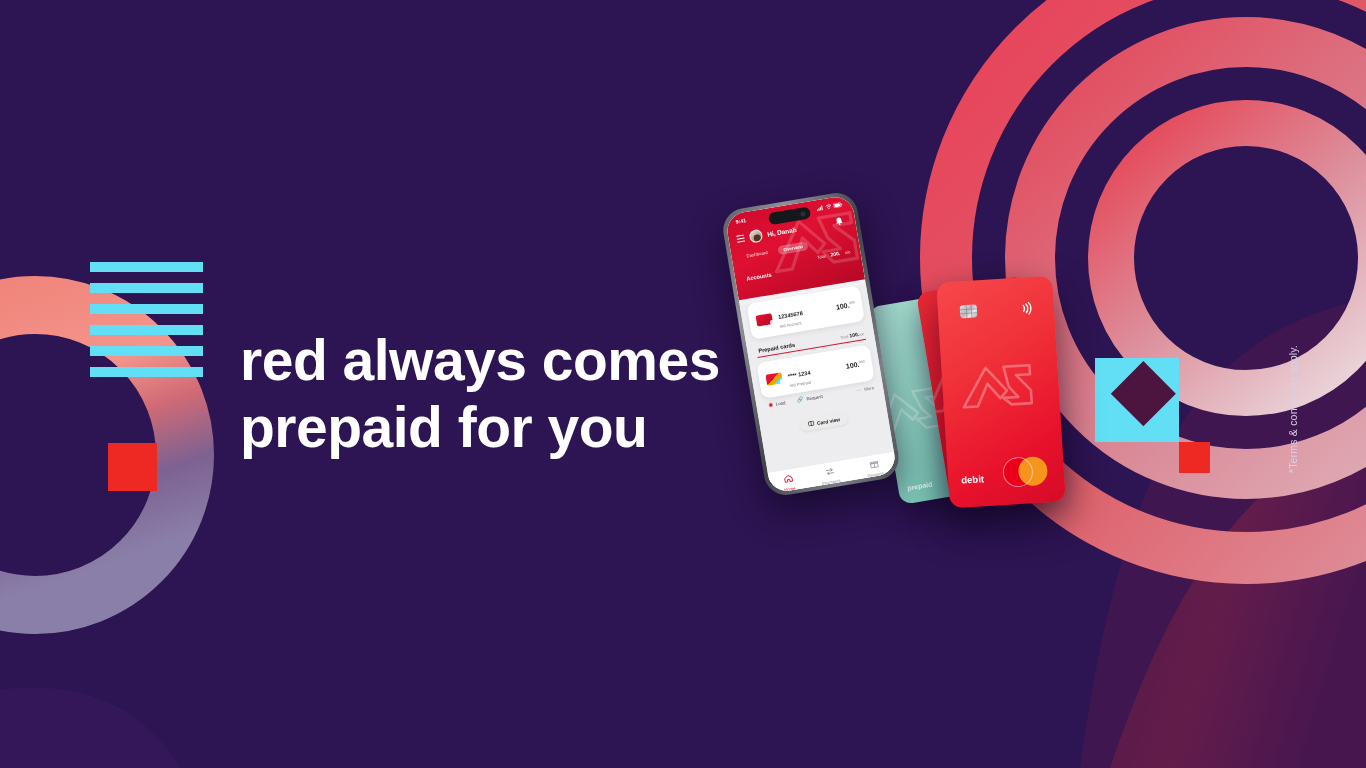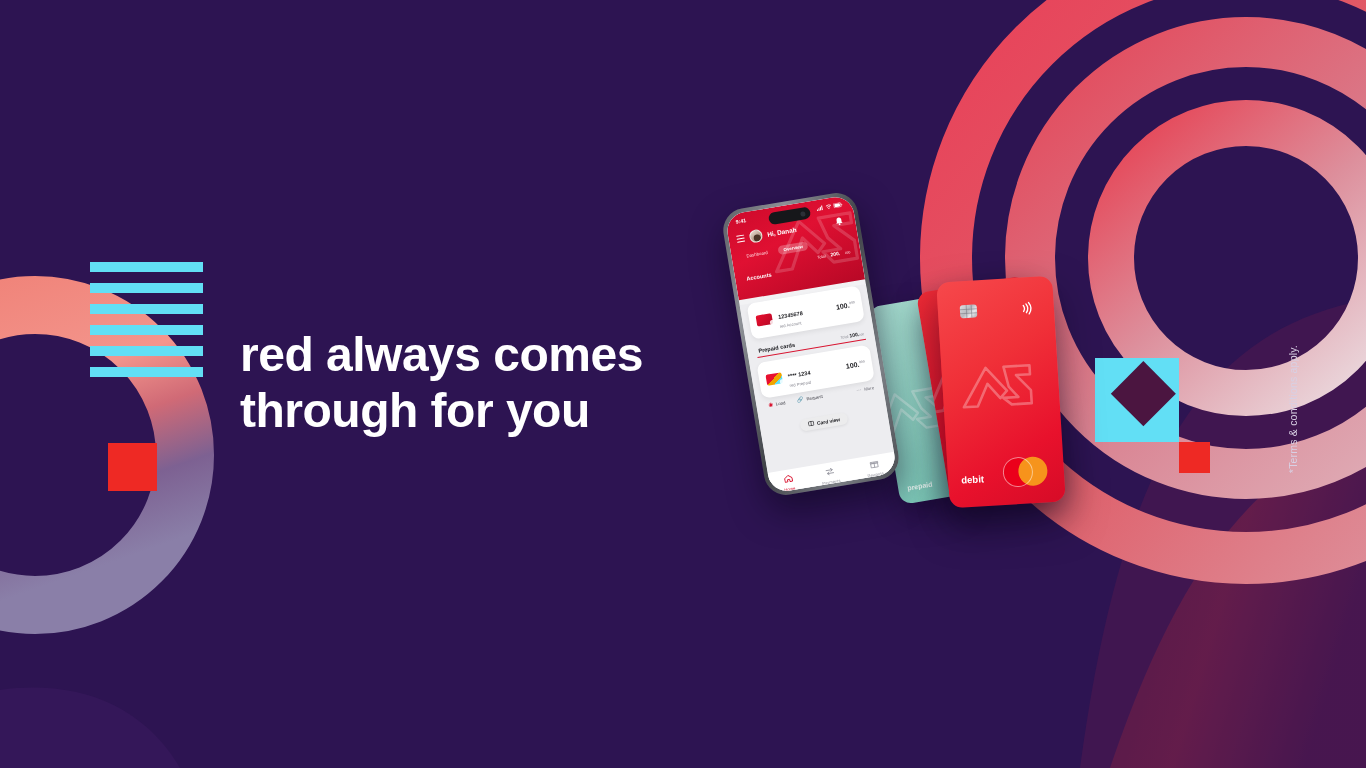--- a/index.html
+++ b/index.html
@@ -18,21 +18,21 @@
   
   #bg-art { position:absolute; left:0; top:0; width:1366px; height:768px; }
 
   
   .cyan-bars { position:absolute; left:90px; top:262px; width:113px; }
   .cyan-bar { height:10px; background:#62dff5; margin-bottom:11px; }
 
   
   #headline {
     position:absolute; left:240px; top:327px; width:640px;
-    color:#ffffff; font-size:48px; line-height:1.17;
+    color:#ffffff; font-size:57px; line-height:1.17;
     letter-spacing:-0.5px; font-weight:600;
   }
   #headline .lead { font-weight:800; }
 
   
   #terms {
     position:absolute; left:1287px; top:345px;
     color:#d8d0e4; font-size:10.5px; letter-spacing:.2px;
     transform:rotate(-90deg); transform-origin:left top;
     white-space:nowrap; width:150px;
@@ -302,21 +302,21 @@
     <div class="cyan-bar"></div>
     <div class="cyan-bar"></div>
     <div class="cyan-bar"></div>
     <div class="cyan-bar"></div>
   </div>
 
   <div id="headline">
     <div>
       <span class="lead">red</span><span> always comes</span>
     </div>
-    <div>through for you</div>
+    <div>prepaid for you</div>
   </div>
 
   <svg style="position:absolute;left:1093px;top:358px;width:120px;height:125px;" viewBox="0 0 120 125">
     <rect x="2" y="0" width="84" height="84" fill="#62dff5"></rect>
     <rect x="21" y="10" width="46" height="46" fill="#4b1540" transform="rotate(45 44 42)"></rect>
     <rect x="86" y="84" width="31" height="31" fill="#ee2924"></rect>
   </svg>
 
   <div id="terms">
     <span id="terms-inner">*Terms &amp; conditions apply.</span>

